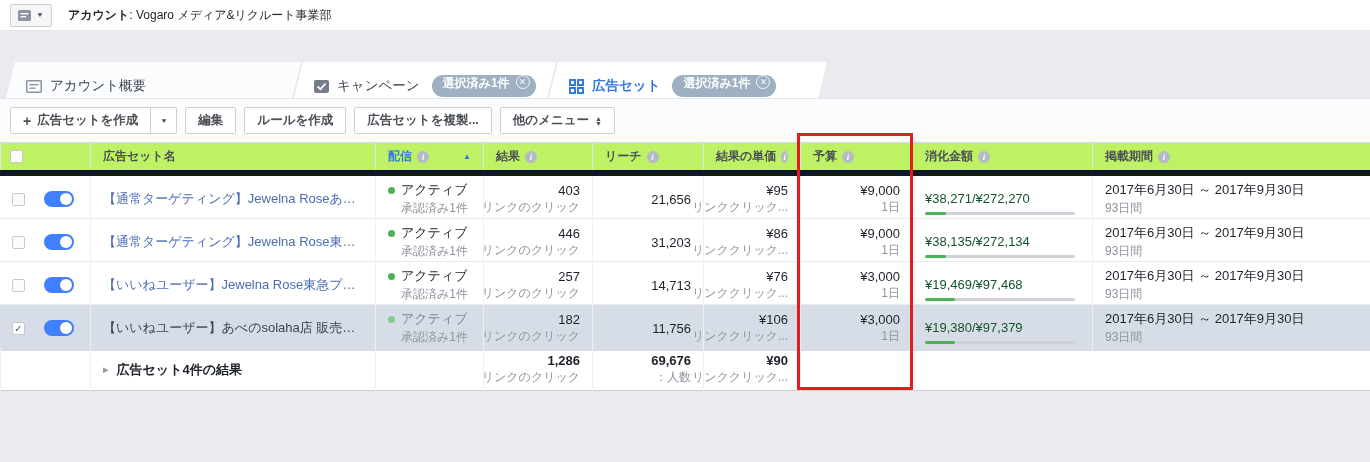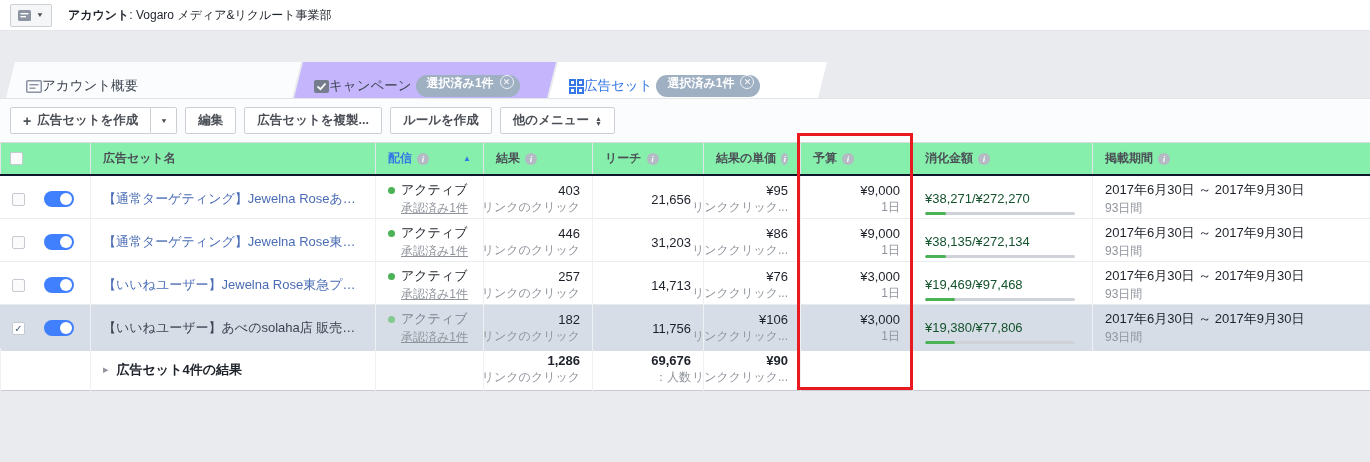--- a/index.html
+++ b/index.html
@@ -15,29 +15,29 @@
     font-size:13px; color:#1d2129; position:relative; overflow:hidden;
   }
   
   .topbar{background:#fff; height:31px; display:flex; align-items:center; padding-left:10px; border-bottom:1px solid #e4e6e9;}
   .account-btn{display:flex; align-items:center; gap:5px; height:23px; padding:0 7px; background:#f5f6f7; border:1px solid #ccd0d5; border-radius:2px; cursor:pointer;}
   .account-btn .caret{font-size:8px; color:#4b4f56; transform:scaleY(.8);}
   .account-line{margin-left:16px; font-size:12px; color:#1d2129;}
   .account-line b{font-weight:bold;}
   
   .tabstrip{display:flex; align-items:flex-end; height:36px; margin-top:31px; padding-left:6px;}
-  .tab{position:relative; height:36px; display:flex; align-items:center; padding:12px 22px 0 20px;
+  .tab{position:relative; height:36px; display:flex; align-items:center; gap:8px; padding:12px 22px 0 20px;
        clip-path:polygon(9px 0,100% 0,calc(100% - 9px) 100%,0 100%); cursor:pointer;}
   .tab + .tab{margin-left:-7px;}
   .tab1{background:#fbfcfd; width:295px;}
-  .tab2{background:#c4b5fd; width:262px;}
+  .tab2{background:#ffffff; width:262px;}
   .tab3{background:#ffffff; width:278px; z-index:2;}
   .tab4{background:#eff0f2; width:276px;}
   .tab .tlabel{font-size:13.5px; color:#3e4653; white-space:nowrap;}
-  .tab3 .tlabel{color:var(--accent_blue); font-weight:normal;}
+  .tab3 .tlabel{color:var(--accent_blue); font-weight:bold;}
   .tab4 .tlabel{color:#7b8696;}
   .badge{display:inline-flex; align-items:flex-start; gap:6px; background:var(--badge_bg); color:#fff; font-weight:bold;
          font-size:12px; border-radius:11px; height:22px; padding:0 6px 0 11px; white-space:nowrap; margin-left:4px;}
   .badge .bclose{display:inline-flex; align-items:center; justify-content:center; width:14px; height:14px; border:1px solid rgba(255,255,255,.85);
          border-radius:50%; font-size:9px; line-height:1; color:rgba(255,255,255,.95); cursor:pointer;}
   .ticon{flex:0 0 auto; display:inline-flex;}
   
   .panel{background:#fbfcfd; border-top:1px solid #e3e5e9;}
   .toolbar{display:flex; align-items:center; gap:8px; padding:8px 0 8px 10px; height:43px;}
   .btn{display:inline-flex; align-items:center; gap:6px; height:27px; padding:0 12px; background:#fff;
@@ -46,21 +46,21 @@
   .splitbtn .btn{border-radius:2px 0 0 2px;}
   .splitbtn .btn-caret{width:26px; justify-content:center; border-left:0; border-radius:0 2px 2px 0; padding:0;}
   .btn .plus{font-size:14px; font-weight:bold; color:#4b4f56;}
   .btn .caret{font-size:8px; transform:scaleY(.8);}
   .updown{display:inline-flex; flex-direction:column; line-height:5px; font-size:7px; color:#4b4f56;}
   
   .table{background:#fff; border-top:1px solid #d8dbe0; border-bottom:1px solid #c8ccd2;}
   .trow{display:grid; grid-template-columns:32px 58px 285px 108px 109px 111px 97px 112px 180px 270px 8px; align-items:stretch;}
   .cell{display:flex; flex-direction:column; justify-content:center; padding:5px 12px; min-width:0; border-left:1px solid #eef0f3;}
   .cell.nobord{border-left:none;}
-  .thead{background:#86efac; height:33px; border-bottom:2px solid #0f172a;}
+  .thead{background:#bef264; height:33px; border-bottom:6px solid #0f172a;}
   .thead .cell{border-left:1px solid #e2e5e9; justify-content:center;}
   .hlabel{display:flex; align-items:center; gap:5px; font-size:12px; font-weight:bold; color:#4b4f56; white-space:nowrap;}
   .hdel{color:var(--accent_blue); position:relative; width:100%;}
   .sortcaret{margin-left:auto; font-size:8px; color:var(--accent_blue);}
   .info{display:inline-flex; align-items:center; justify-content:center; width:12px; height:12px; border-radius:50%;
         background:#b3bac4; color:#fff; font-size:9px; font-style:italic; font-weight:bold; font-family:"Liberation Serif",serif; cursor:pointer;}
   .tbody .trow{height:43px; border-bottom:1px solid #e9ebee;}
   .tbody .trow.selected .cell{background:var(--selected_row_bg);}
   .checkbox{width:13px; height:13px; border:1px solid #c5cad1; border-radius:2px; background:#fbfbfc; display:inline-flex;
             align-items:center; justify-content:center; font-size:10px; color:#4b5b75; font-weight:bold; cursor:pointer;}
@@ -69,21 +69,21 @@
   .toggle .knob{position:absolute; right:2px; top:2px; width:12px; height:12px; border-radius:50%; background:#fff;}
   .adset-link{color:var(--link_blue); text-decoration:none; white-space:nowrap; overflow:hidden; text-overflow:ellipsis; display:block; cursor:pointer;}
   .trow.selected .adset-link{color:#3c4352;}
   .dline{display:flex; align-items:center; gap:6px; white-space:nowrap;}
   .dot{width:7px; height:7px; border-radius:50%; background:var(--green); flex:0 0 auto;}
   .muted-status .dline span{color:#7c8594;}
   .muted-status .dot{background:#84c98f;}
   .val{white-space:nowrap; overflow:hidden; text-overflow:ellipsis;}
   .num{align-items:flex-end; text-align:right;}
   .sub{font-size:12px; color:#90949c; white-space:nowrap; overflow:hidden; text-overflow:ellipsis; margin-top:1px;}
-  .subind{padding-left:13px;text-decoration:underline;}
+  .subind{padding-left:13px;}
   .spendtxt{color:#14532d; white-space:nowrap;margin-top:8px;}
   .track{width:150px; height:3px; background:#cfd3d9; margin-top:6px; border-radius:2px; overflow:hidden;}
   .fill{height:100%; background:var(--green); border-radius:2px;}
   .summary .trow{height:42px; background:#fff;}
   .summary .cell{border-left:1px solid #eef0f3;}
   .sumname{display:flex; flex-direction:row; align-items:center; gap:8px; font-weight:bold; color:#1d2129; white-space:nowrap;}
   .expand{color:#90949c; font-size:11px;}
   .bold{font-weight:bold;}
   
   .annotation-box{position:absolute; left:797px; top:133px; width:116px; height:257px; border:3px solid var(--annotation_red); z-index:5; pointer-events:none;}
@@ -154,22 +154,22 @@
     <span class="splitbtn">
       <button class="btn">
         <span class="plus">+</span>
         <span>広告セットを作成</span>
       </button>
       <button class="btn btn-caret">
         <span class="caret">▼</span>
       </button>
     </span>
     <button class="btn">編集</button>
+    <button class="btn">ルールを作成</button>
     <button class="btn">広告セットを複製...</button>
-    <button class="btn">ルールを作成</button>
     <button class="btn">
       <span>他のメニュー</span>
       <span class="updown">
         <span>▲</span>
           <span>▼</span>
       </span>
     </button>
   </div>
 
   <div class="table">
@@ -399,21 +399,21 @@
           </div>
         <div class="cell num">
             <div class="val">¥106</div>
             <div class="sub">リンククリック...</div>
           </div>
         <div class="cell num">
             <div class="val">¥3,000</div>
             <div class="sub">1日</div>
           </div>
         <div class="cell">
-            <div class="spendtxt">¥19,380/¥77,806</div>
+            <div class="spendtxt">¥19,380/¥97,379</div>
             <div class="track">
               <div class="fill" style="width: 20%;"></div>
             </div>
           </div>
         <div class="cell">
             <div class="val">2017年6月30日 ～ 2017年9月30日</div>
             <div class="sub">93日間</div>
           </div>
         <div class="cell" style="border-left:none;"></div>
       </div>

